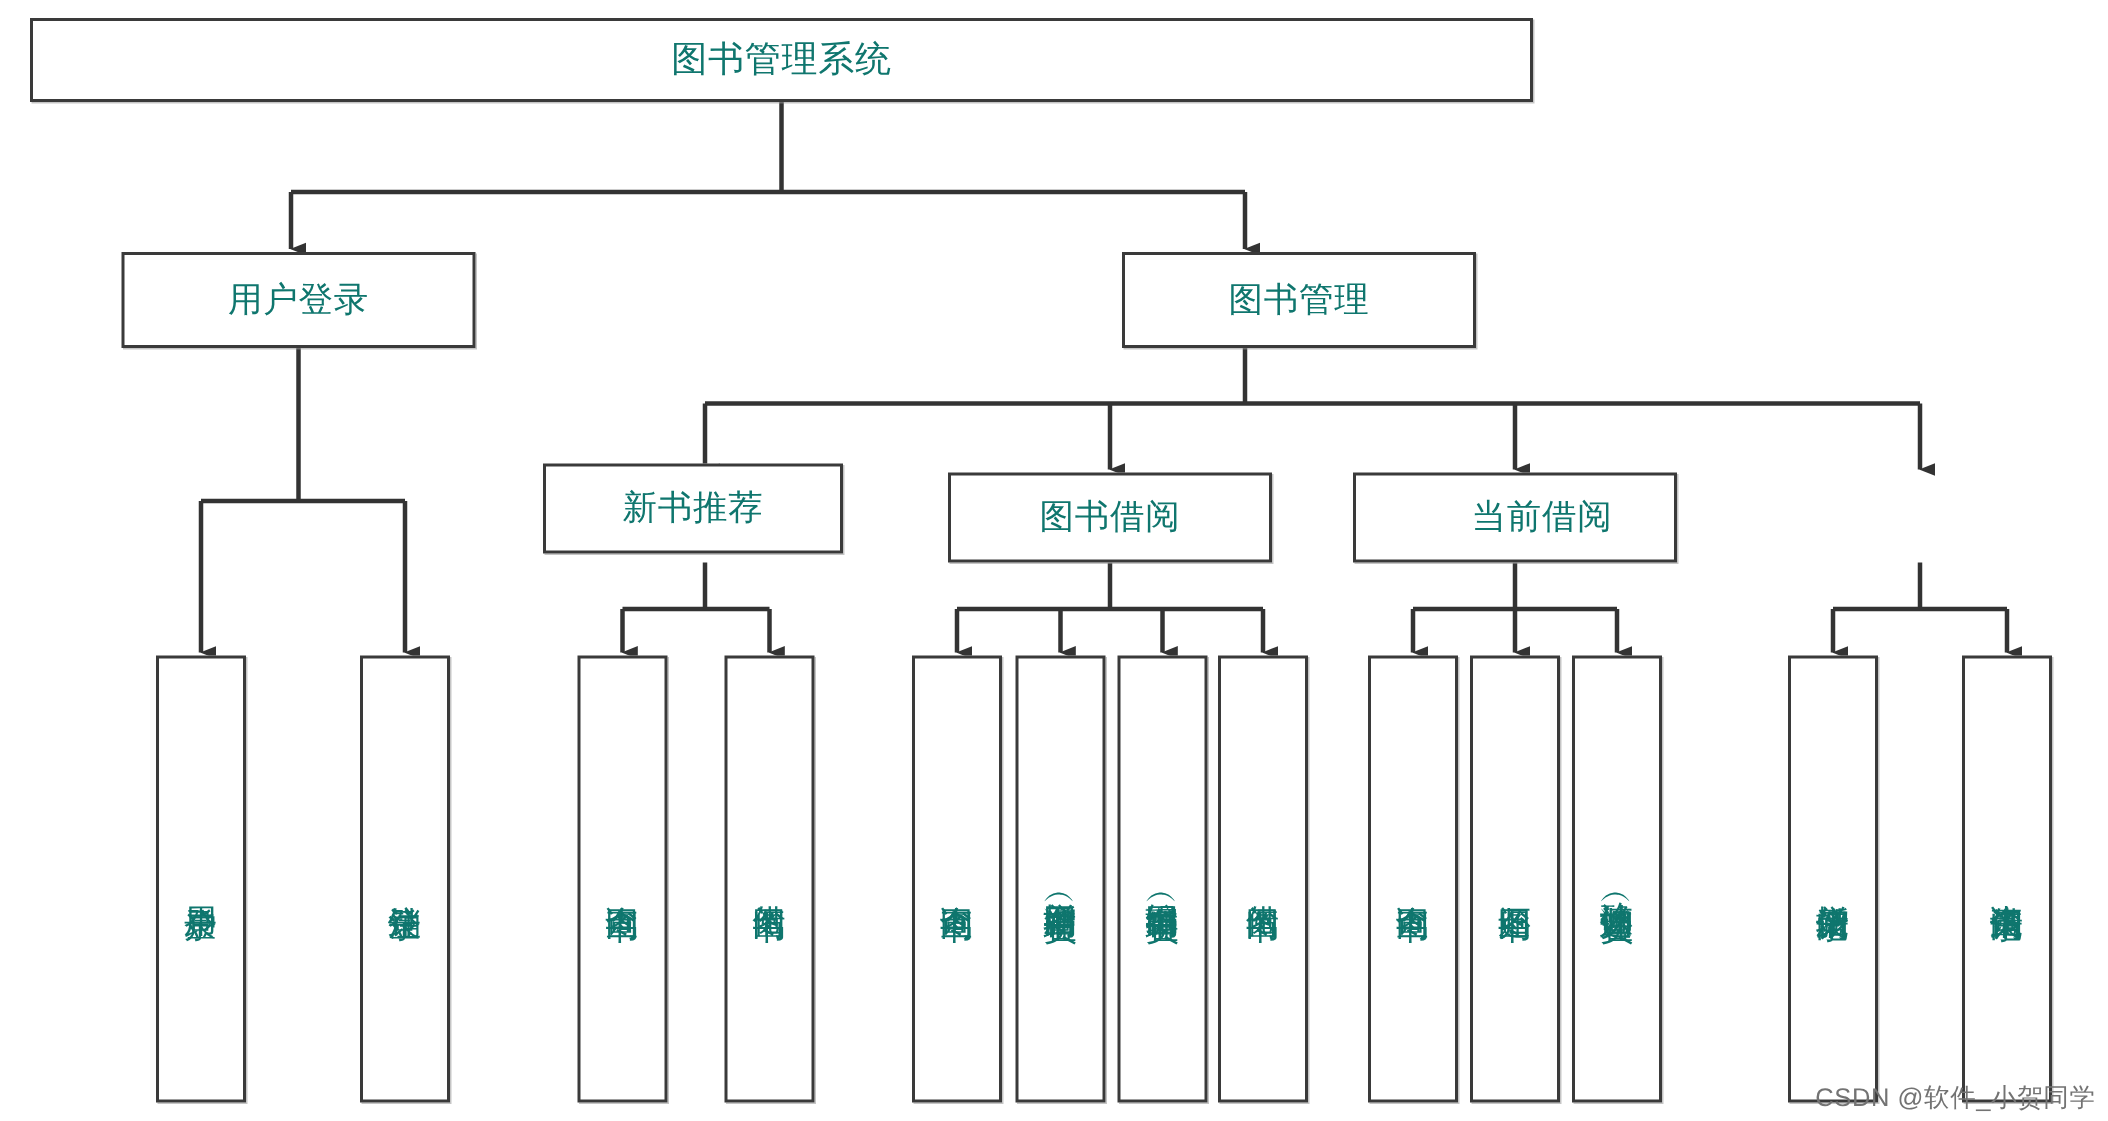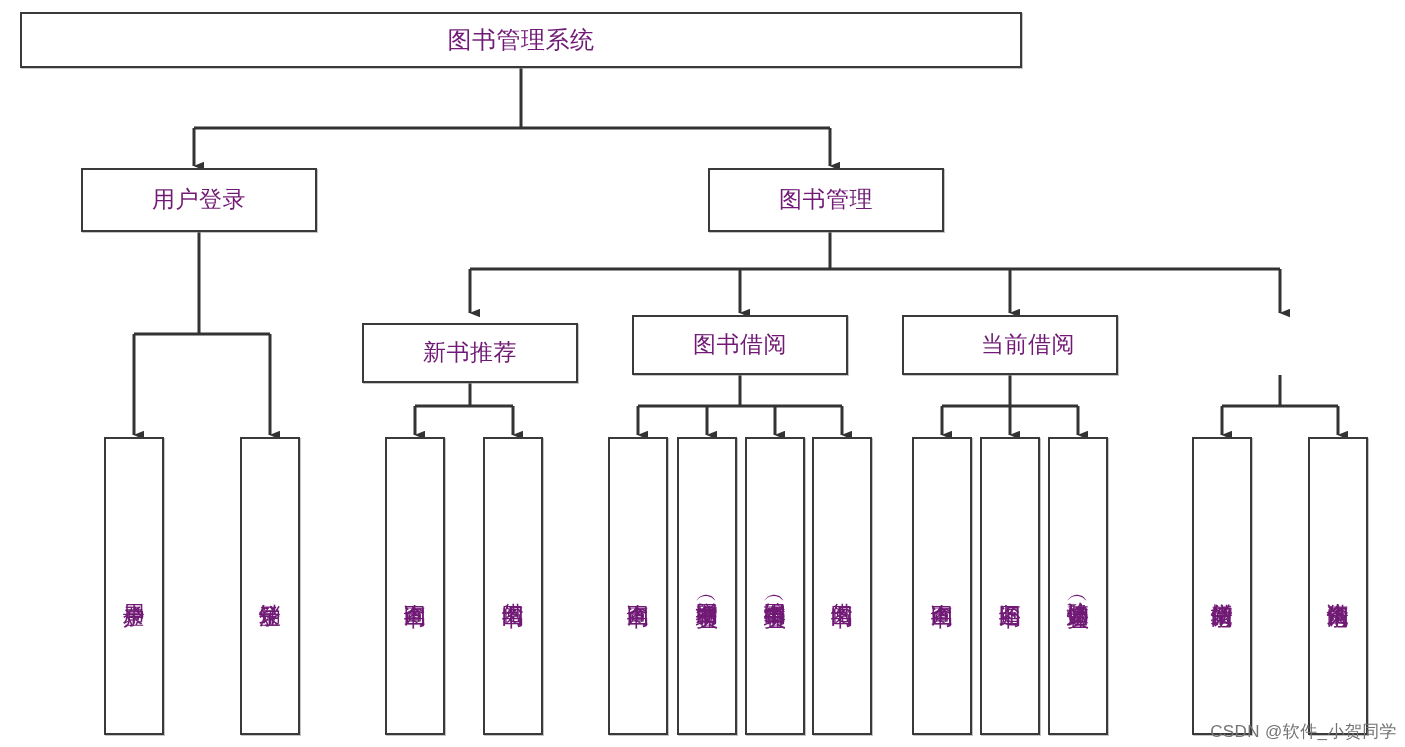--- a/index.html
+++ b/index.html
@@ -26,21 +26,21 @@
     pointer-events: none;
   }
   .node {
     position: absolute;
     box-sizing: border-box;
     border: 2px solid #3a3a3a;
     background: #ffffff;
     display: flex;
     align-items: center;
     justify-content: center;
-    color: #701a75;
+    color: #0f766e;
     box-shadow: 1px 1px 0 rgba(150,150,150,0.55);
   }
   .node .label {
     text-align: center;
     line-height: 1.12;
     letter-spacing: 0.5px;
   }
   .node.horizontal .label {
     font-size: 23px;
   }
@@ -125,25 +125,25 @@
     </g>
   </svg>
 
   <div class="node root horizontal" style="left:20px; top:12px; width:1002px; height:56px;">
     <span class="label">图书管理系统</span>
   </div>
 
   <div class="node horizontal" style="left:81px; top:168px; width:236px; height:64px;">
     <span class="label">用户登录</span>
   </div>
-  <div class="node horizontal" style="left:708px; top:168px; width:236px; height:64px;">
+  <div class="node horizontal" style="left:748px; top:168px; width:236px; height:64px;">
     <span class="label">图书管理</span>
   </div>
 
-  <div class="node horizontal" style="left:362px; top:323px; width:216px; height:60px;">
+  <div class="node horizontal" style="left:362px; top:309px; width:200px; height:60px;">
     <span class="label">新书推荐</span>
   </div>
   <div class="node horizontal" style="left:632px; top:315px; width:216px; height:60px;">
     <span class="label">图书借阅</span>
   </div>
   <div class="node horizontal" style="left:902px; top:315px; width:216px; height:60px;padding-left:36px;">
     <span class="label">当前借阅</span>
   </div>
 
   <div class="node vertical" style="left:104px; top:437px; width:60px; height:298px;">

